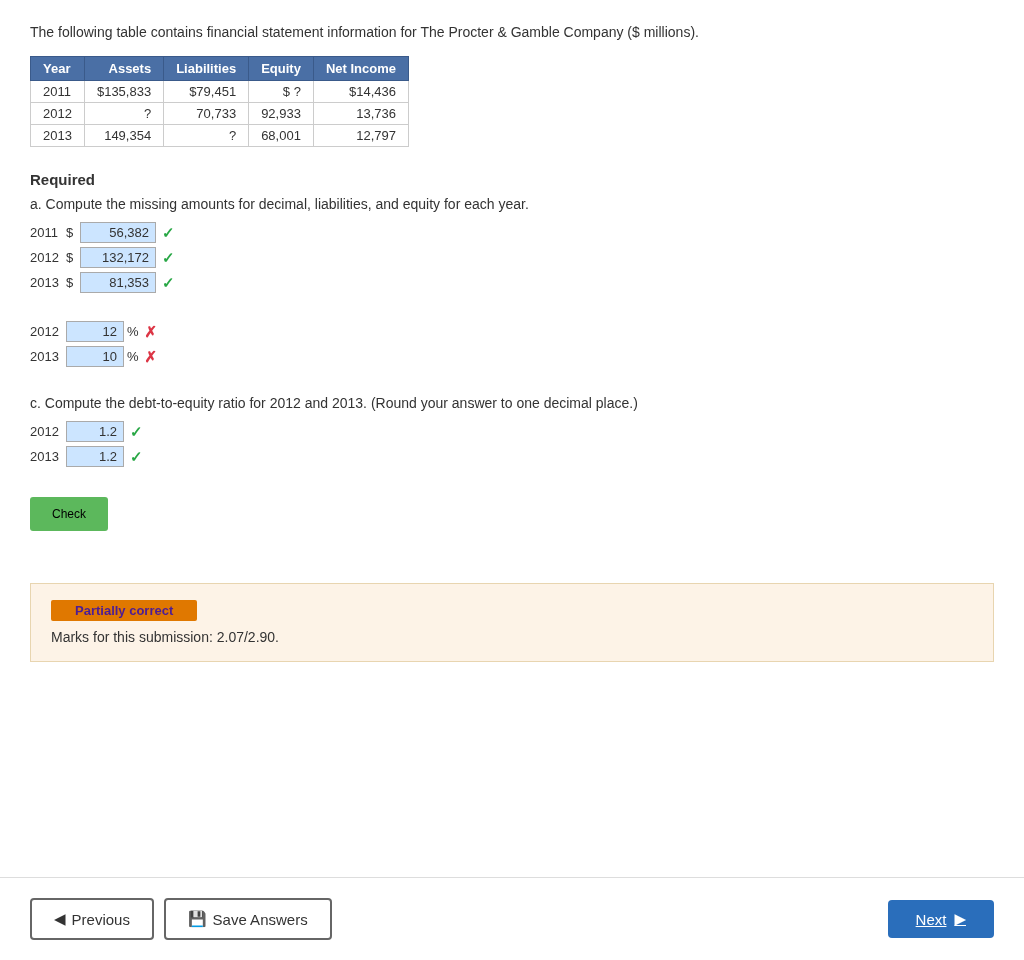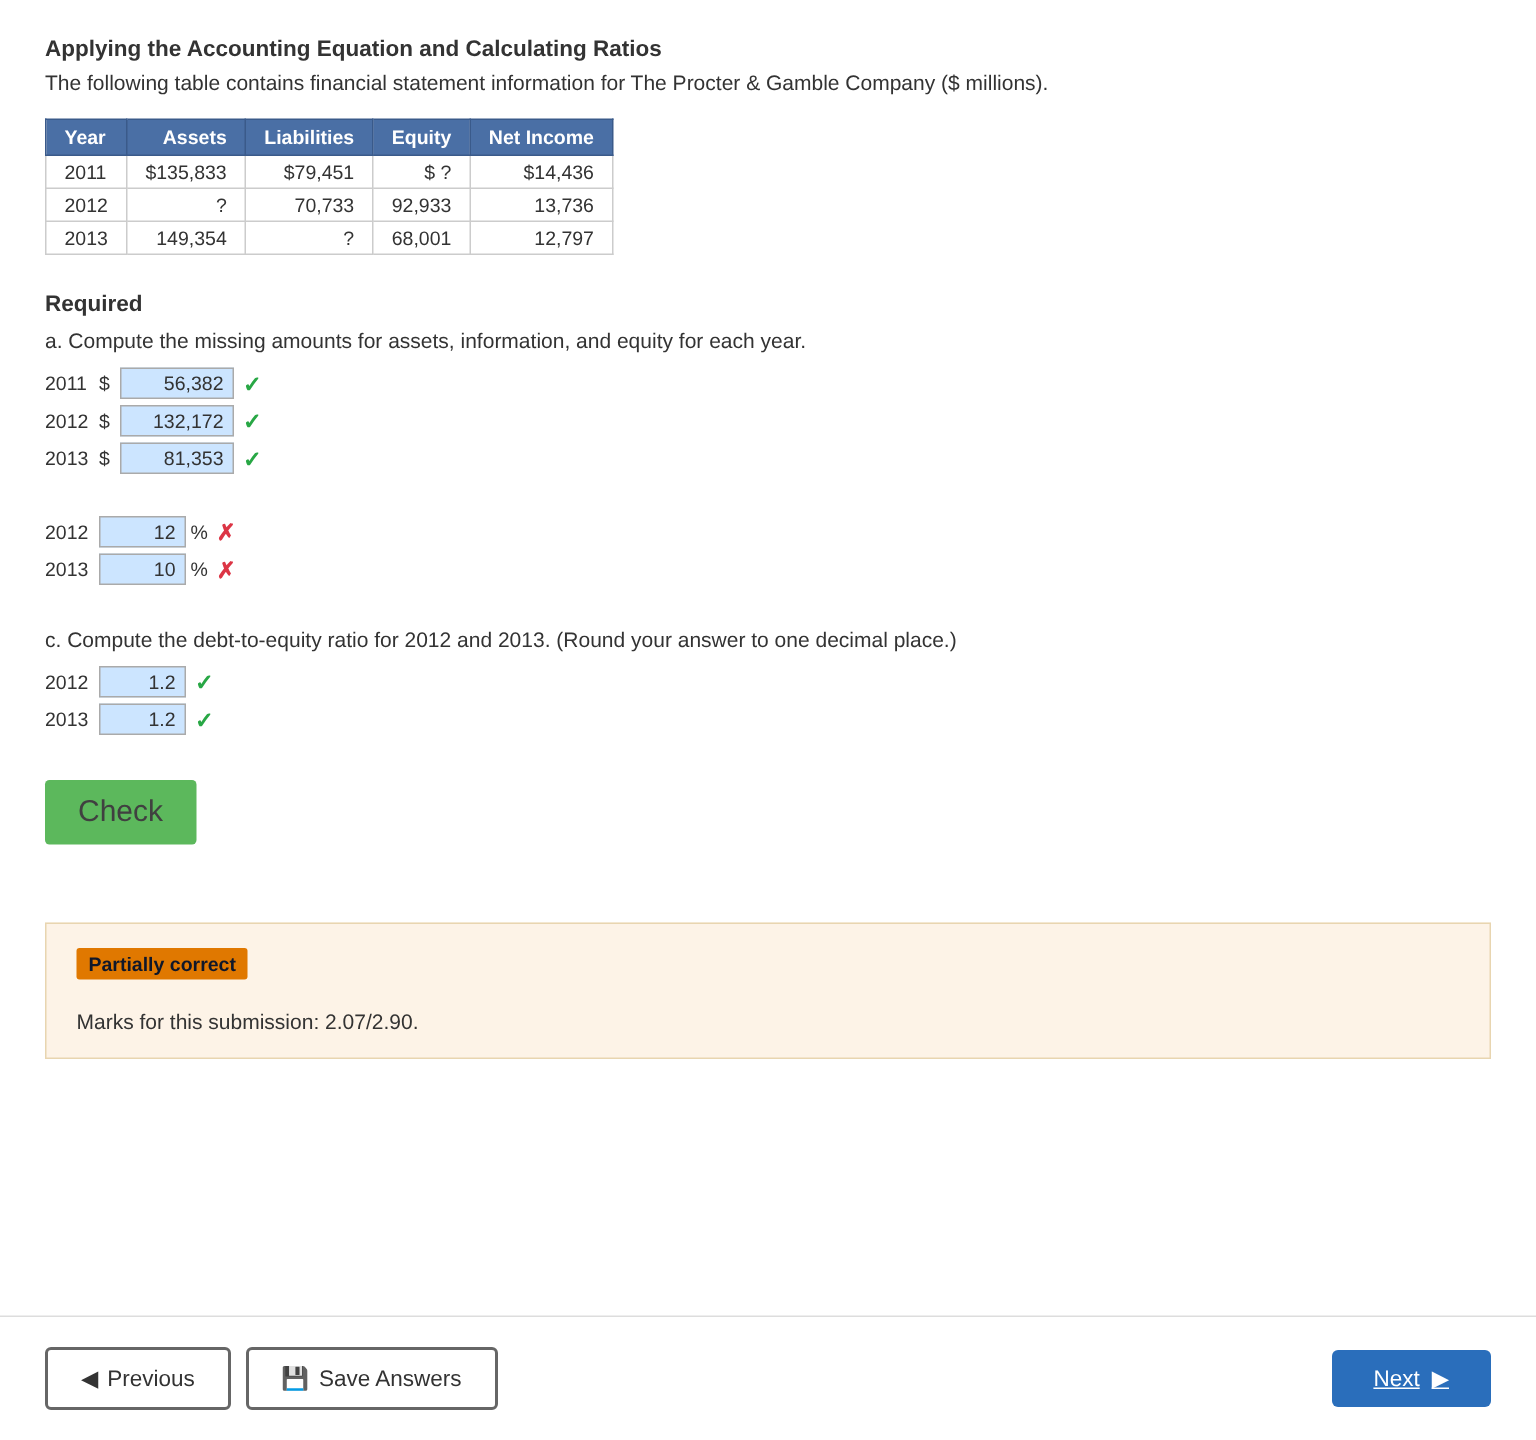--- a/index.html
+++ b/index.html
@@ -116,44 +116,44 @@
     }
     .cross-icon {
       margin-left: 6px;
       color: #dc3545;
       font-size: 15px;
       font-weight: bold;
     }
     
     .check-btn {
       background: #5cb85c;
-      color: #404040;
+      color: #000000;
       border: none;
       padding: 10px 22px;
-      font-size: 20px;
+      font-size: 12px;
       cursor: pointer;
       border-radius: 3px;
       margin-top: 10px;
       margin-bottom: 24px;
     }
     
     .result-banner {
       background: #fdf3e7;
       border: 1px solid #e8d5b0;
       padding: 16px 20px;
       margin-bottom: 24px;
     }
     .partially-correct-badge {
       background: #e07800;
-      color: #0f172a;
-      font-size: 13px;
-      font-weight: bold;
-      padding: 3px 8px;
+      color: #4c1d95;
+      font-size: 13px;
+      font-weight: bold;
+      padding: 3px 24px;
       display: inline-block;
-      margin-bottom: 20px;
+      margin-bottom: 8px;
       border-radius: 2px;
     }
     .marks-text {
       font-size: 14px;
       color: #333;
     }
     
     .nav-bar {
       border-top: 1px solid #ddd;
       background: #fff;
@@ -205,21 +205,20 @@
       text-decoration: underline;
     }
     .section-gap { margin-bottom: 28px; }
   </style>
 </head>
 <body>
 
 <div class="page-wrapper">
   <div class="content-area">
 
-    <div class="title">Applying the Accounting Equation and Calculating Ratios</div>
     <div class="subtitle">The following table contains financial statement information for The Procter &amp; Gamble Company ($ millions).</div>
 
     <table class="financial-table">
       <thead>
         <tr>
           <th>Year</th>
           <th>Assets</th>
           <th>Liabilities</th>
           <th>Equity</th>
           <th>Net Income</th>
@@ -246,21 +245,21 @@
           <td>?</td>
           <td>68,001</td>
           <td>12,797</td>
         </tr>
       </tbody>
     </table>
 
     <div class="section-title">Required</div>
 
     <div class="section-gap">
-      <div class="question-label">a. Compute the missing amounts for assets, information, and equity for each year.</div>
+      <div class="question-label">a. Compute the missing amounts for decimal, liabilities, and equity for each year.</div>
       <div class="answer-group">
 
         <div class="answer-row">
           <span class="year-label">2011</span>
           <span class="dollar-sign">$</span>
           <input class="answer-input" type="text" value="56,382" style="">
           <span class="check-icon">✓</span>
         </div>
 
         <div class="answer-row">

